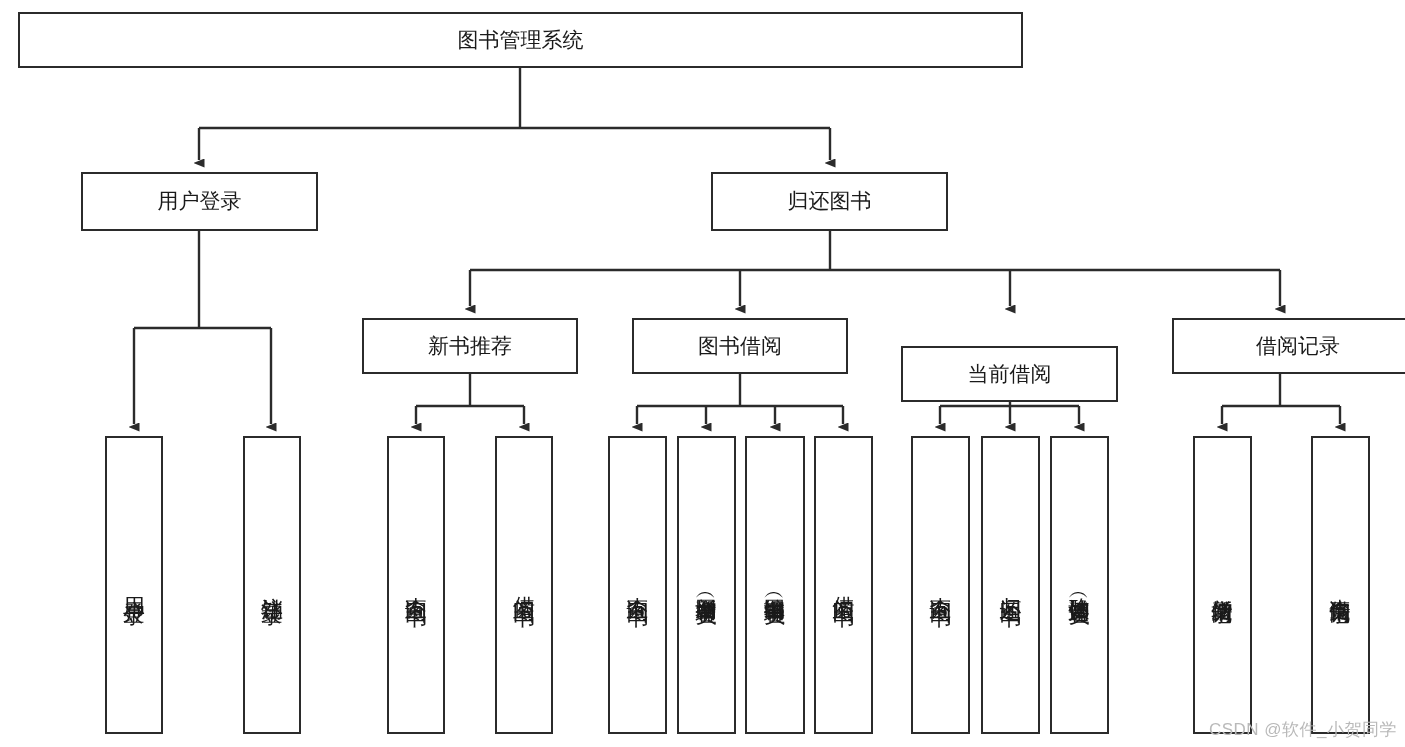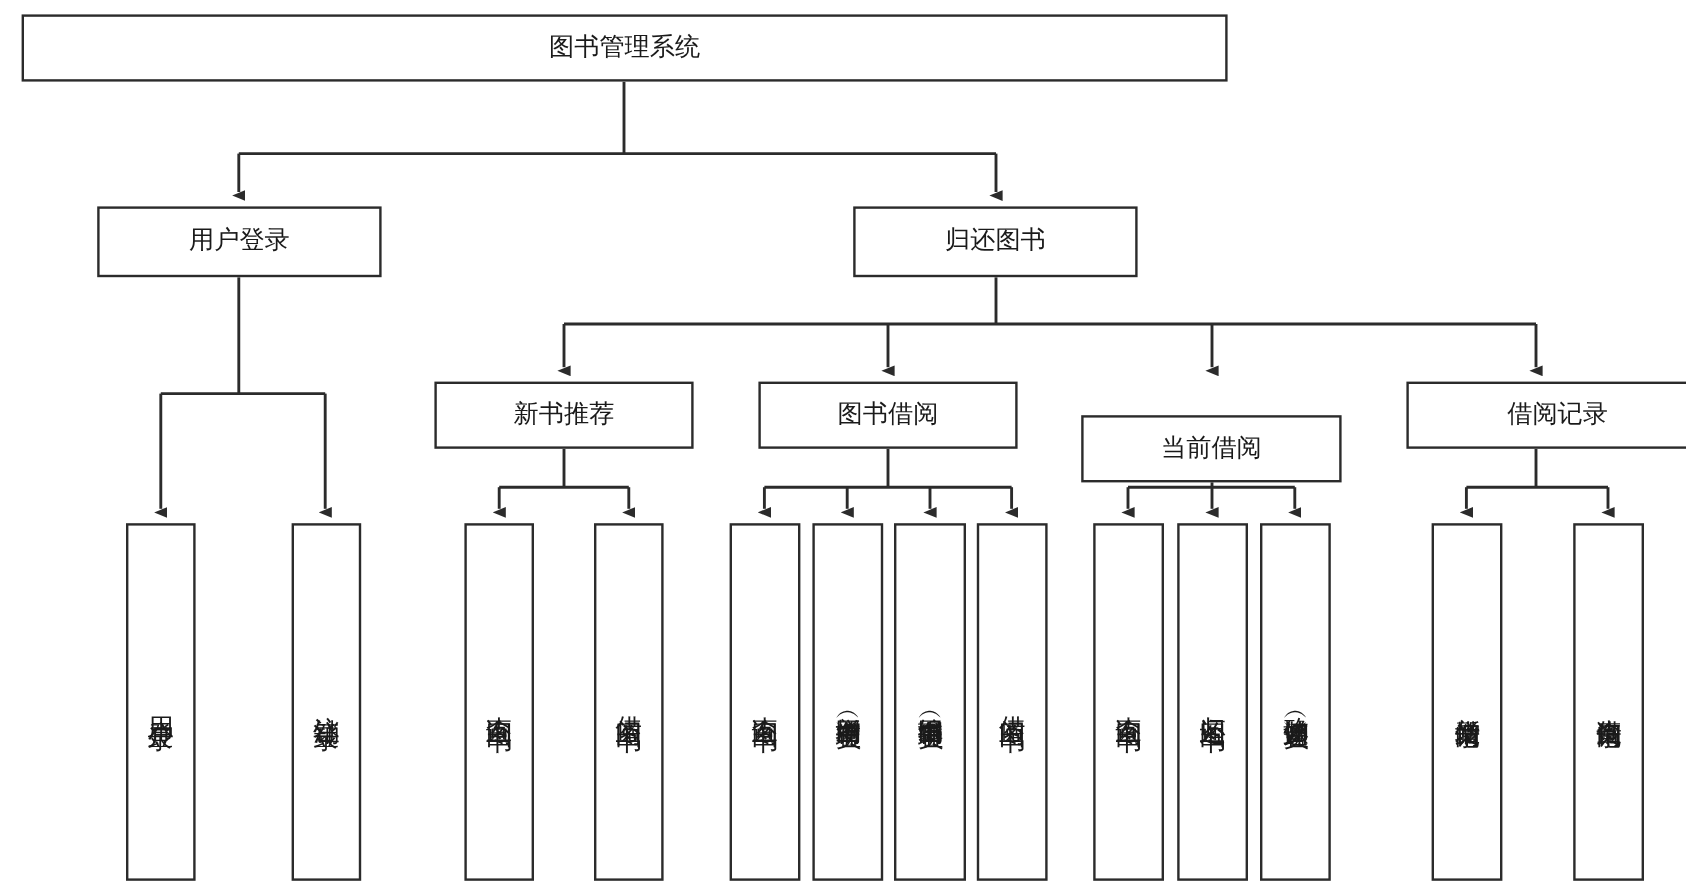--- a/index.html
+++ b/index.html
@@ -189,14 +189,15 @@
     <span class="label">确认归还（管理员）</span>
   </div>
 
   <div class="node vert tall" style="left:1193px; top:436px; width:59px; height:298px;">
     <span class="label">新增借阅记录</span>
   </div>
   <div class="node vert tall" style="left:1311px; top:436px; width:59px; height:298px;">
     <span class="label">查询借阅记录</span>
   </div>
 
+  <div class="watermark">CSDN @软件_小贺同学</div>
 
 </div>
 
 </body></html>

